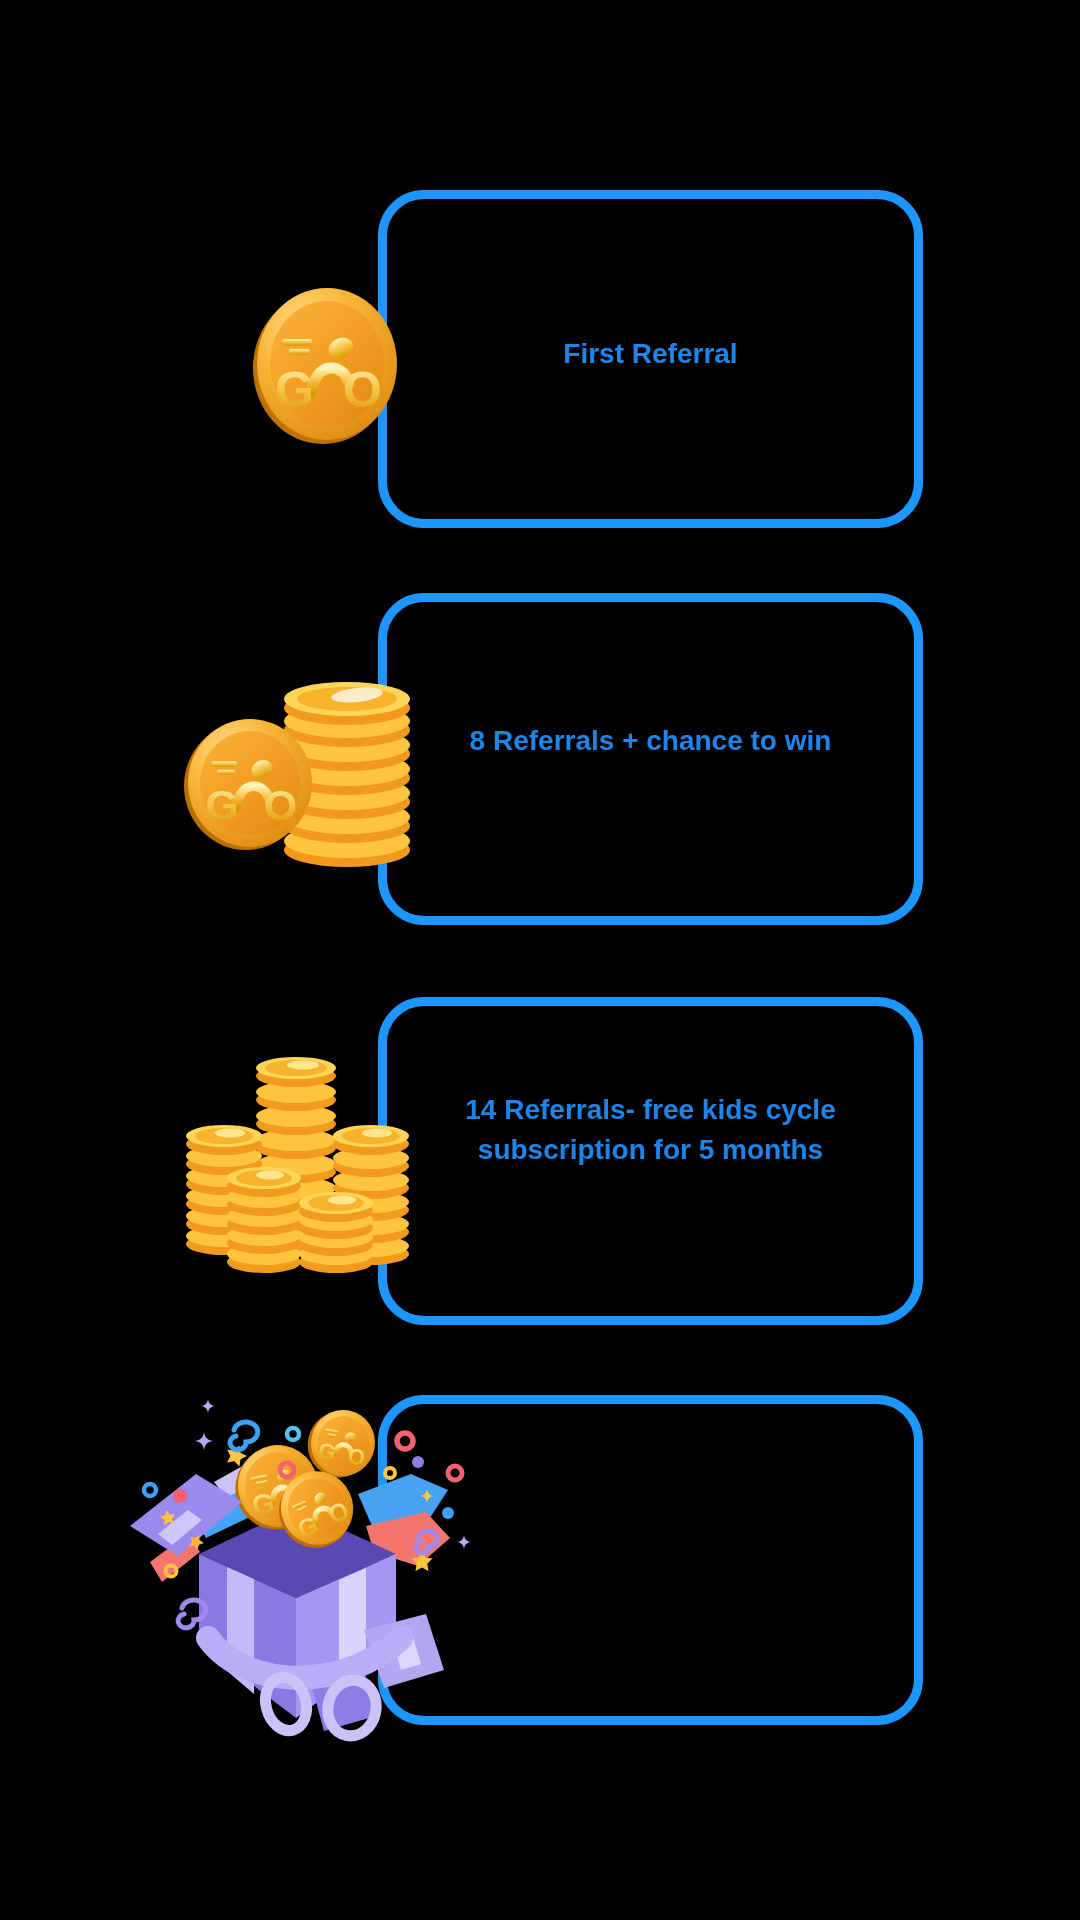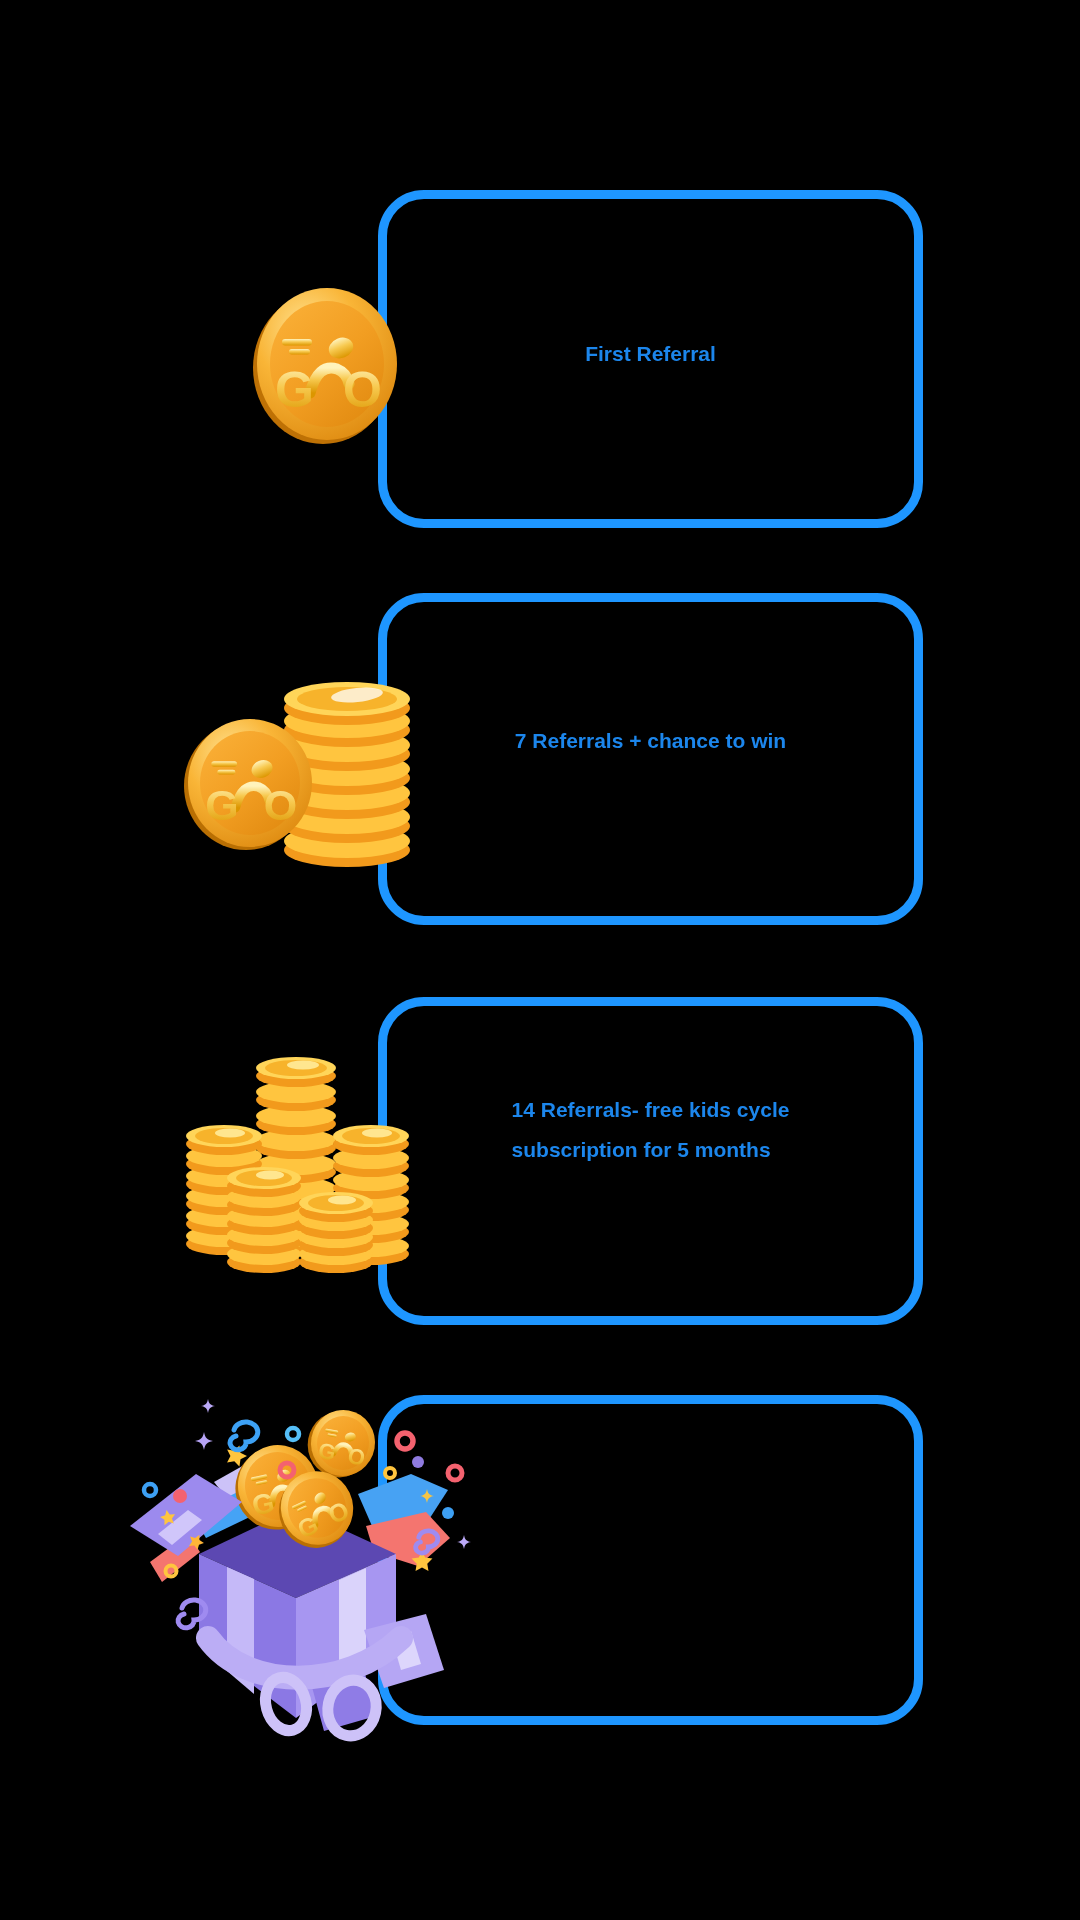--- a/index.html
+++ b/index.html
@@ -5,22 +5,22 @@
   html,body{margin:0;padding:0;background:#000;}
   .stage{position:relative;width:1080px;height:1920px;background:#000;overflow:hidden;
          font-family:"Liberation Sans",sans-serif;}
   .card{position:absolute;left:378px;width:545px;box-sizing:border-box;
         border:9px solid var(--border-blue,#1E96FF);border-radius:46px;
         display:flex;align-items:center;justify-content:center;background:transparent;}
   .card-1{top:190px;height:338px;}
   .card-2{top:593px;height:332px;}
   .card-3{top:997px;height:328px;}
   .card-4{top:1395px;height:330px;}
-  .title{color:var(--title-blue,#1C86EC);font-weight:700;font-size:21px;line-height:40px;
-         text-align:left;}
+  .title{color:var(--title-blue,#1C86EC);font-weight:700;font-size:28px;line-height:40px;
+         text-align:center;}
   .card-1 .title{transform:translateY(-5px);}
   .card-2 .title{transform:translateY(-18px);}
   .card-3 .title{transform:translateY(-31px);}
   .title .line{display:block;white-space:nowrap;}
   .icon{position:absolute;}
   .icon-1{left:240px;top:281px;}
   .icon-2{left:182px;top:676px;}
   .icon-3{left:182px;top:1046px;}
   .icon-4{left:96px;top:1386px;}
   svg text{font-family:"Liberation Sans",sans-serif;font-weight:bold;}
@@ -31,21 +31,21 @@
 <div class="stage">
 
   <section class="card card-1">
     <div class="title">
       <span class="line">First Referral</span>
     </div>
   </section>
 
   <section class="card card-2">
     <div class="title">
-      <span class="line">7 Referrals + chance to win</span>
+      <span class="line">8 Referrals + chance to win</span>
     </div>
   </section>
 
   <section class="card card-3">
     <div class="title">
       <span class="line">14 Referrals- free kids cycle</span>
       <span class="line">subscription for 5 months</span>
     </div>
   </section>
 

